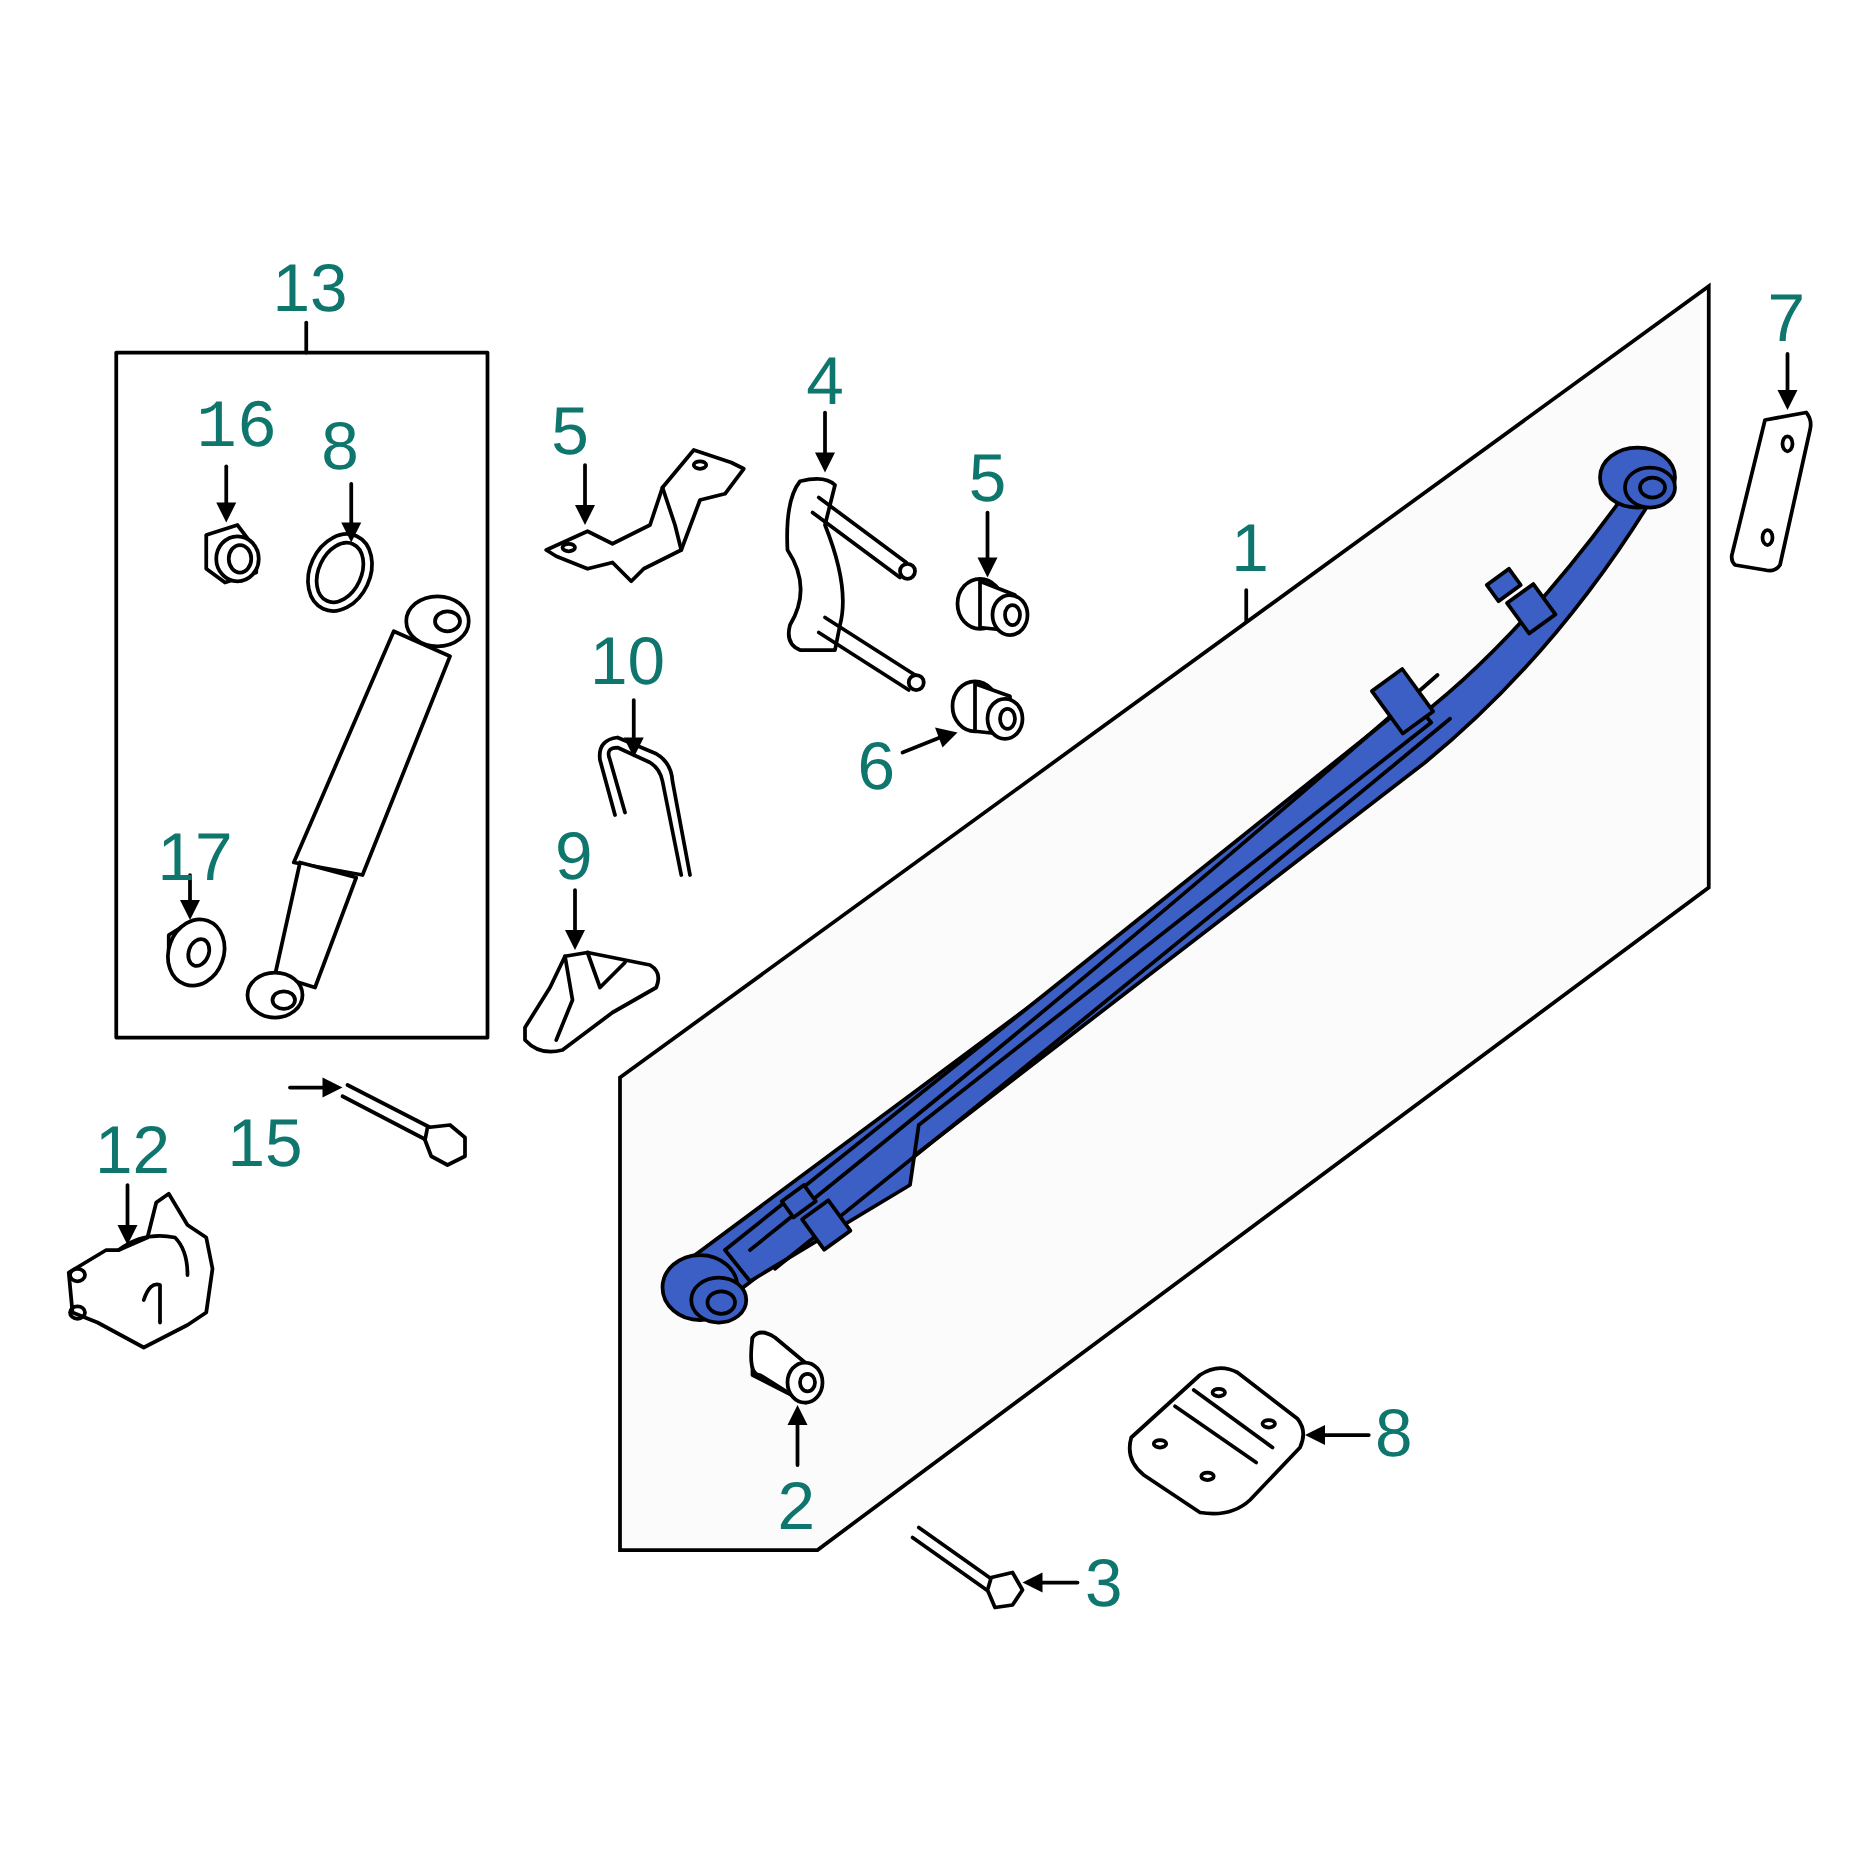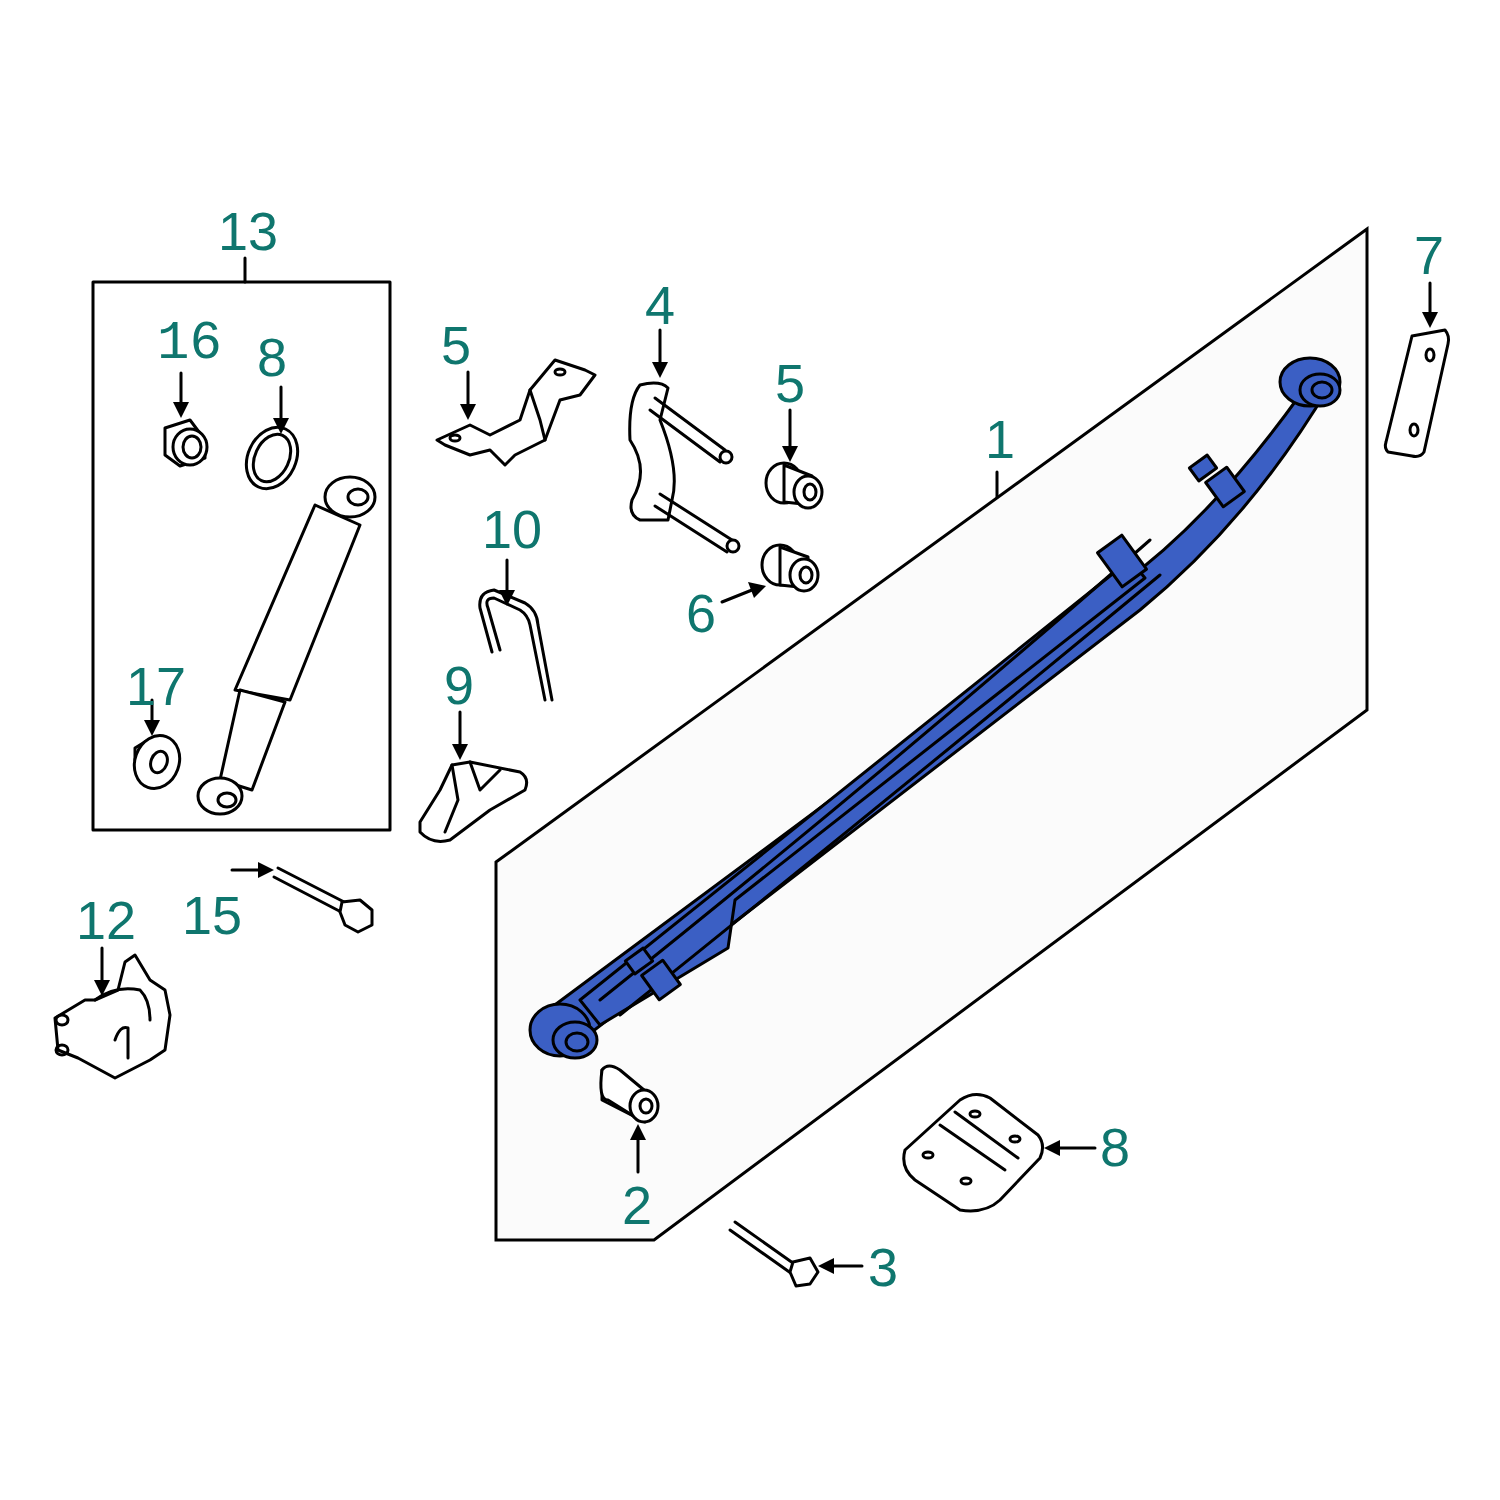--- a/index.html
+++ b/index.html
@@ -184,21 +184,21 @@
 
 <span class="callout" style="left:985px;top:412px;">1</span>
 <span class="callout" style="left:622px;top:1178px;">2</span>
 <span class="callout" style="left:868px;top:1240px;">3</span>
 <span class="callout" style="left:645px;top:278px;">4</span>
 <span class="callout" style="left:775px;top:356px;">5</span>
 <span class="callout" style="left:686px;top:586px;">6</span>
 <span class="callout" style="left:1414px;top:228px;">7</span>
 <span class="callout" style="left:1100px;top:1120px;">8</span>
 <span class="callout" style="left:444px;top:658px;">9</span>
-<span class="callout" style="left:482px;top:502px;">10</span>
+<span class="callout" style="left:472px;top:502px;">10</span>
 <span class="callout" style="left:441px;top:318px;">5</span>
 <span class="callout" style="left:76px;top:893px;text-align:center;">12</span>
 <span class="callout" style="left:218px;top:204px;">13</span>
 <span class="callout" style="left:257px;top:330px;">8</span>
 <span class="callout" style="left:182px;top:843px;margin-top:45px;">15</span>
 <span class="callout" style="left:157px;top:317px;font-family:Liberation Mono, monospace;">16</span>
 <span class="callout" style="left:126px;top:643px;margin-top:16px;">17</span>
 </div>
 
 </body></html>

